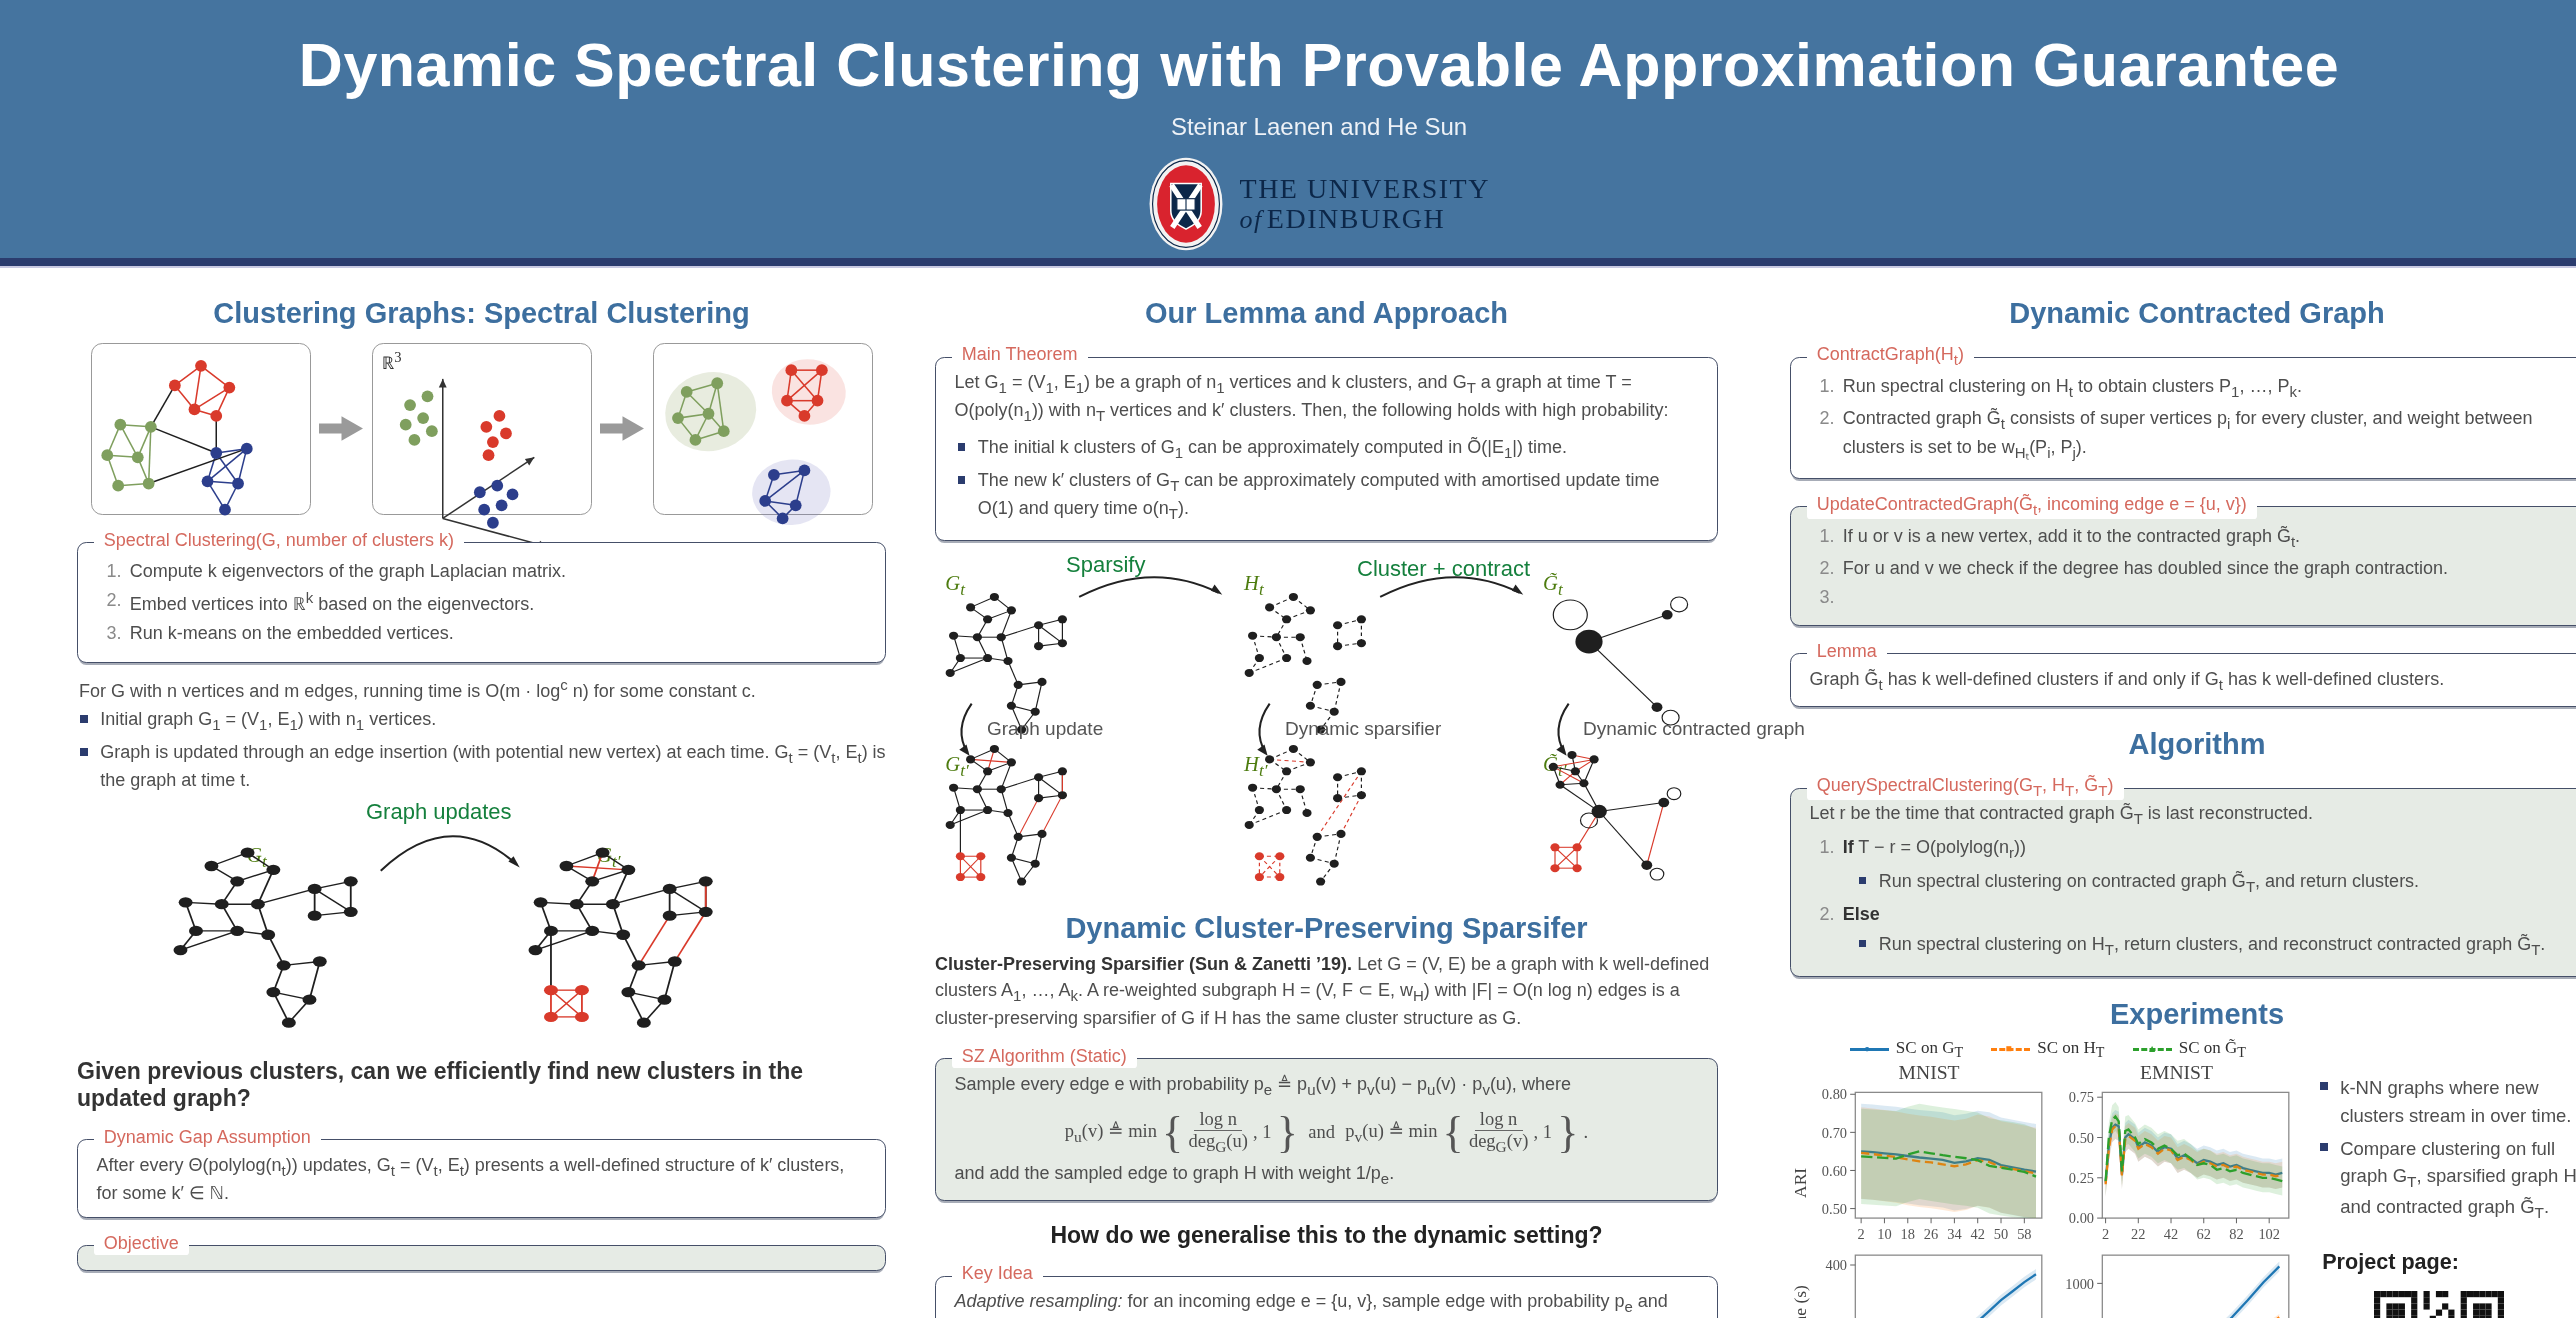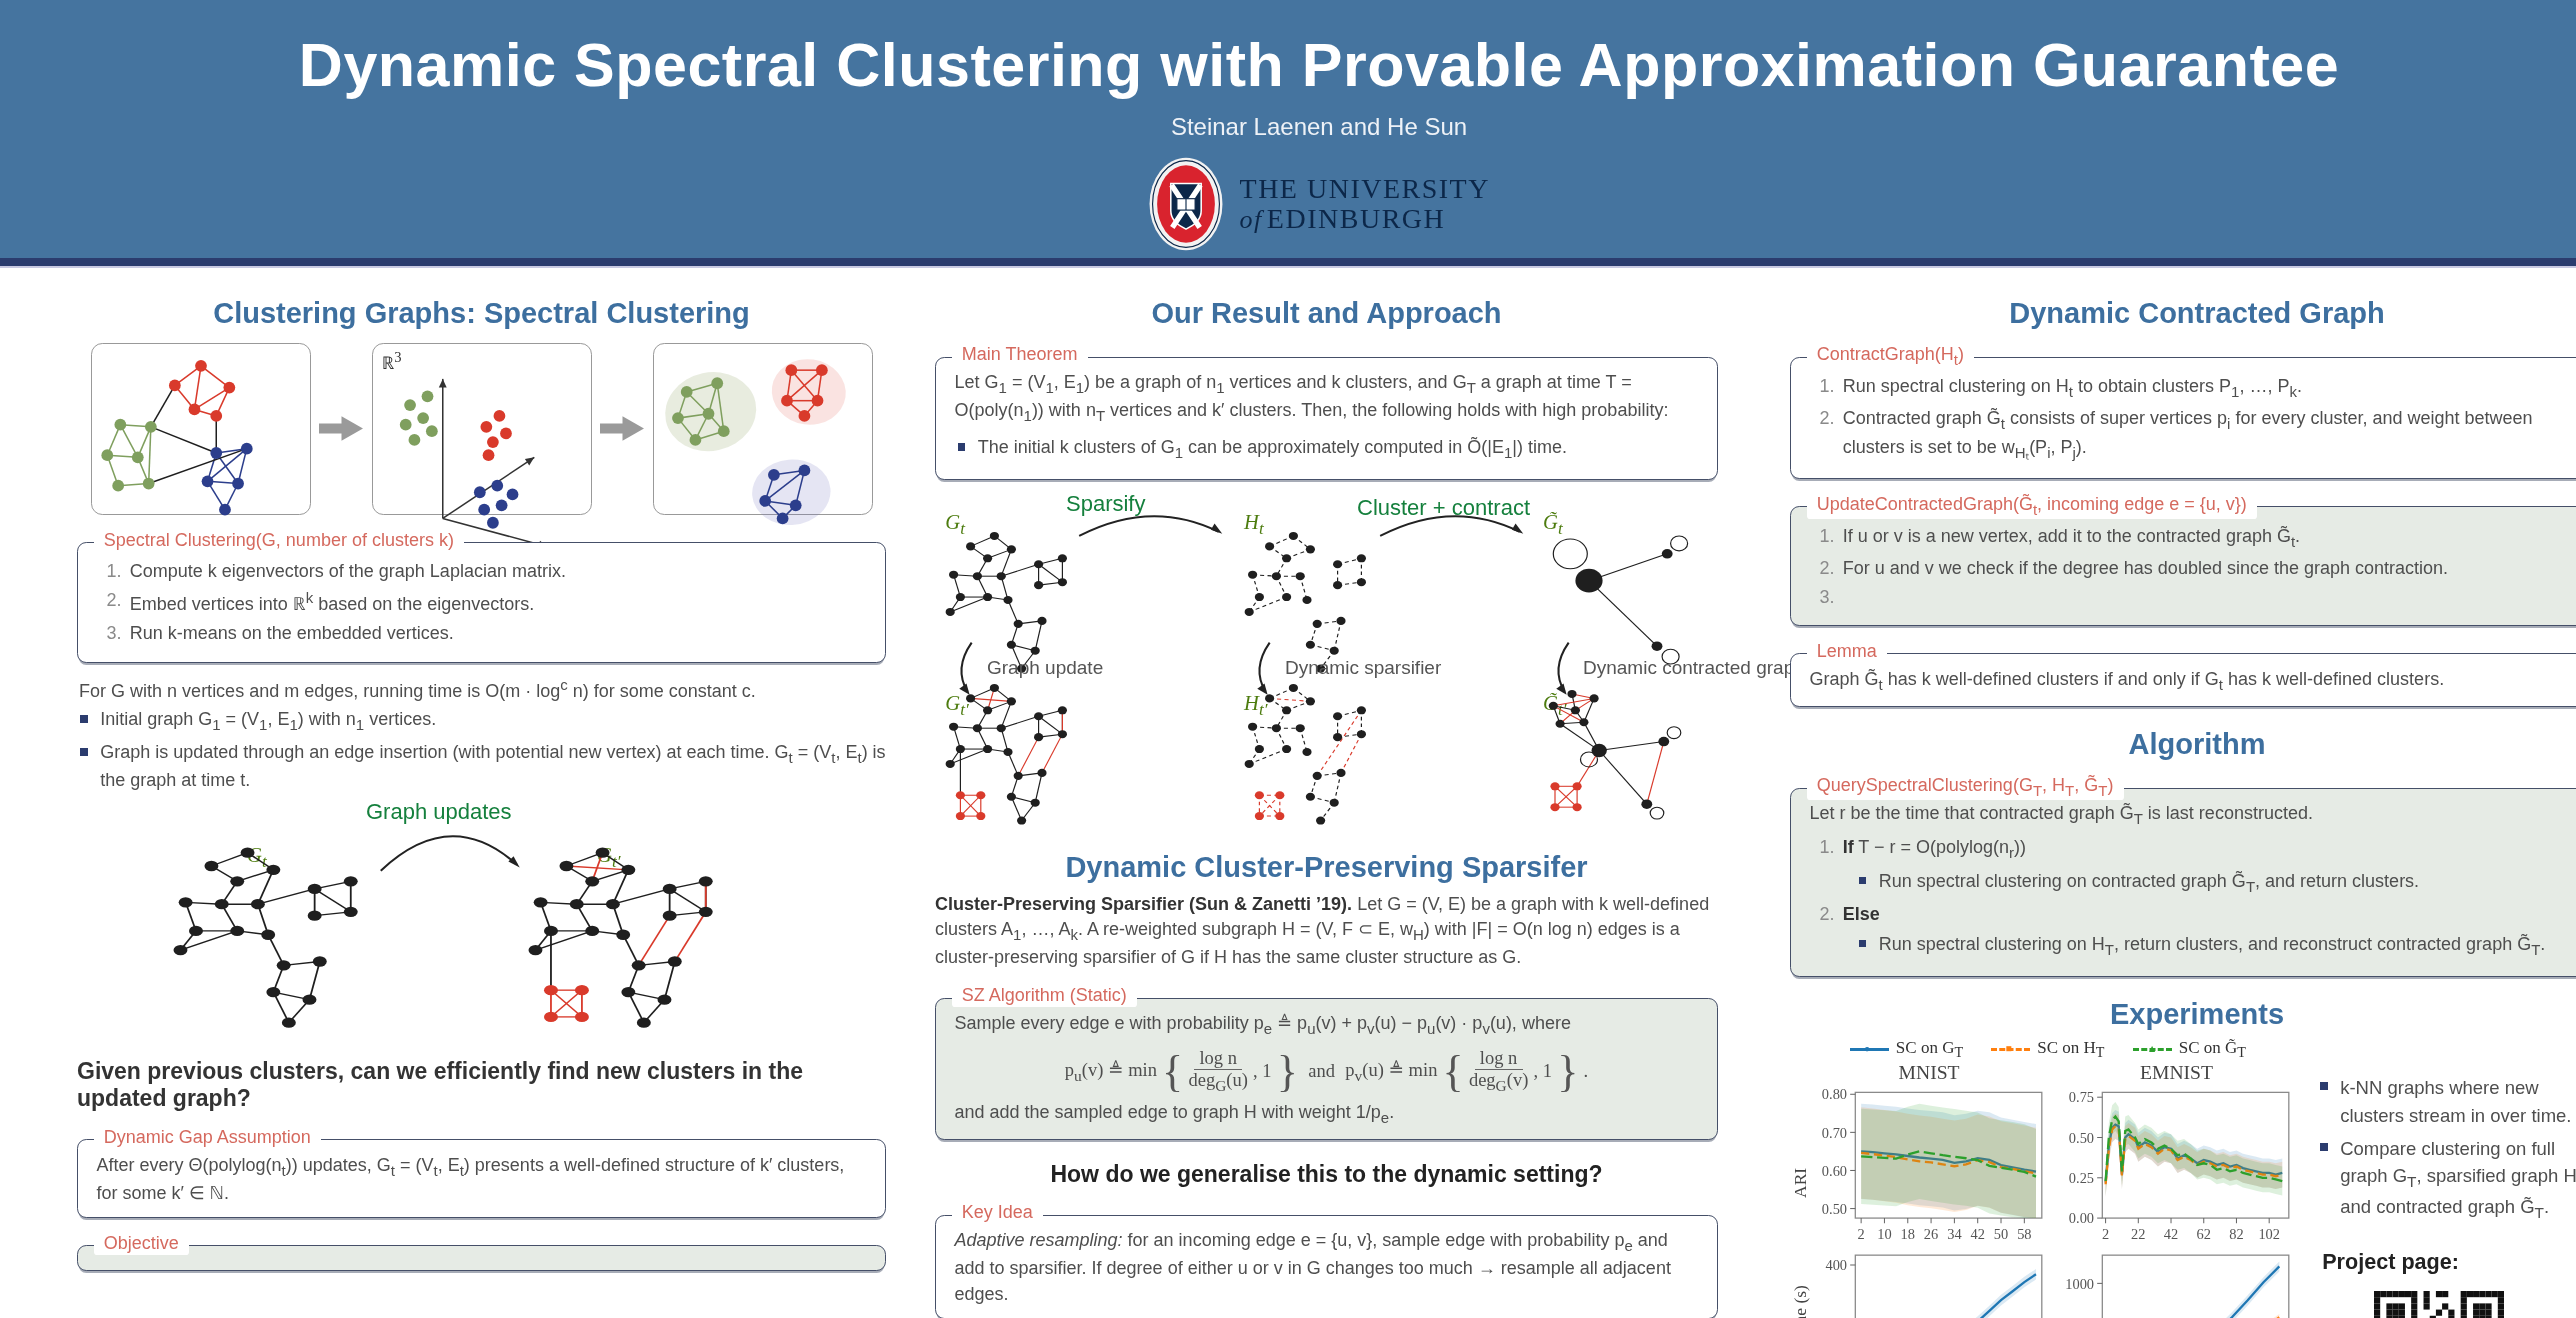--- a/index.html
+++ b/index.html
@@ -400,28 +400,32 @@
       <div class="btext">After every Θ(polylog(n<sub>t</sub>)) updates, G<sub>t</sub> = (V<sub>t</sub>, E<sub>t</sub>) presents a well-defined structure of k′ clusters, for some k′ ∈ ℕ.</div>
     </div>
 
     <div class="tbox green">
       <span class="lbl">Objective</span>
 
     </div>
   </section>
 
   <section class="col" id="col-mid">
-    <h2 class="section">Our Result and Approach</h2>
+    <h2 class="section">Our Lemma and Approach</h2>
 
     <div class="tbox">
       <span class="lbl">Main Theorem</span>
       <div class="btext">Let G<sub>1</sub> = (V<sub>1</sub>, E<sub>1</sub>) be a graph of n<sub>1</sub> vertices and k clusters, and G<sub>T</sub> a graph at time T = O(poly(n<sub>1</sub>)) with n<sub>T</sub> vertices and k′ clusters. Then, the following holds with high probability:</div>
       <div class="sqrow" style="margin-top:9.3px;">
           <span class="bsq"></span>
           <span class="btext">The initial k clusters of G<sub>1</sub> can be approximately computed in Õ(|E<sub>1</sub>|) time.</span>
+        </div>
+      <div class="sqrow">
+          <span class="bsq"></span>
+          <span class="btext">The new k′ clusters of G<sub>T</sub> can be approximately computed with amortised update time O(1) and query time o(n<sub>T</sub>).</span>
         </div>
     </div>
 
     <div class="mdiag">
       <span class="glab" style="left:10.3px;top:20.6px;">G<sub>t</sub></span>
       <span class="glab" style="left:309px;top:20.6px;">H<sub>t</sub></span>
       <span class="glab" style="left:608px;top:20.6px;">G̃<sub>t</sub></span>
       <span class="arclab" style="left:131px;top:0;width:170px;">Sparsify</span>
       <svg style="position:absolute;left:139px;top:18.5px;" width="155" height="31" viewBox="0 0 300 60">
         <path d="M10 52 Q150 -20 280 44" fill="none" stroke="#222" stroke-width="4"></path>

